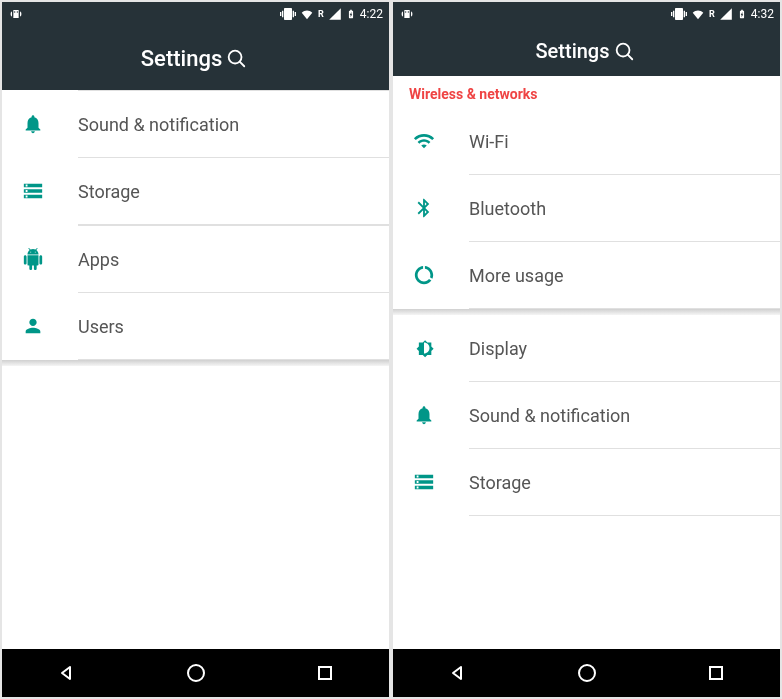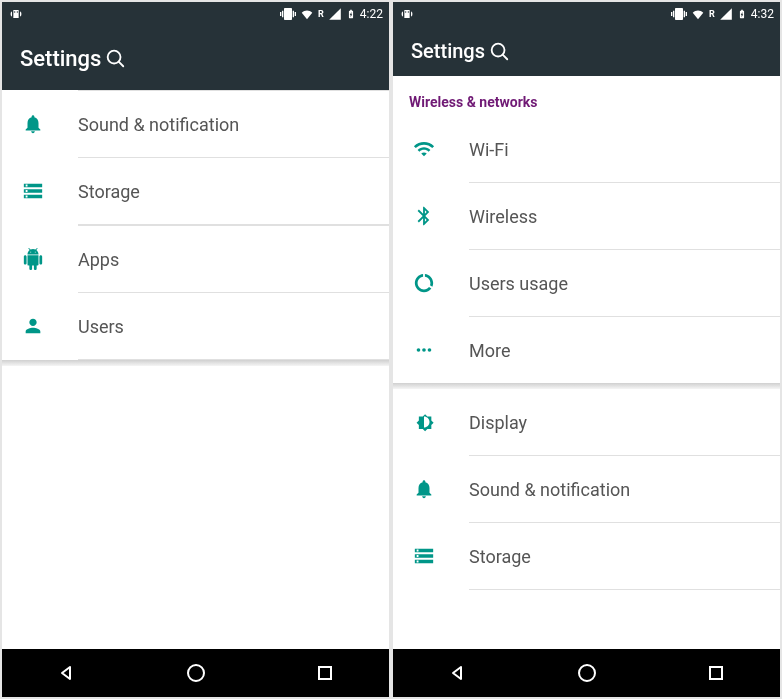--- a/index.html
+++ b/index.html
@@ -2,25 +2,25 @@
 <html><head>
 <meta charset="utf-8">
 <style>
   * { box-sizing: border-box; margin: 0; padding: 0; }
   body { font-family: Roboto, Arial, sans-serif; background: #e5e5e5; width: 782px; height: 699px; overflow: hidden; position: relative; }
   .screens { display: flex; gap: 4px; padding: 2px; }
   .phone { width: 387px; height: 695px; background: #fff; display: flex; flex-direction: column; position: relative; }
   .status-bar { height: 24px; background: #263238; color: #fff; display: flex; align-items: center; justify-content: space-between; padding: 0 6px; font-size: 12px; }
   .status-left { display: flex; align-items: center; }
   .status-right { display: flex; align-items: center; gap: 4px; }
-  .app-bar { height: 64px; background: #263238; color: #fff; display: flex; align-items: center; justify-content: flex-start; padding: 0 18px; }
+  .app-bar { height: 64px; background: #263238; color: #fff; display: flex; align-items: center; justify-content: center; padding: 0 18px; }
   .app-bar-title { font-size: 22px; font-weight: 500; }
   .search-btn { width: 28px; height: 28px; display:flex; align-items:center; justify-content:center; cursor:pointer; }
   .content { flex: 1; overflow: hidden; background: #fff; }
-  .section-header { color: #701a75; font-weight: bold; font-size: 14px; padding: 18px 14px 6px; }
+  .section-header { color: #ef4444; font-weight: bold; font-size: 14px; padding: 10px 14px 6px; }
   .section-header.indent { padding-left: 16px; }
   .list-item { display: flex; align-items: center; height: 66px; padding-left: 20px; cursor: pointer; }
   .list-item .icon-slot { width: 56px; display:flex; align-items:center; }
   .list-item .label { font-size: 18px; color: #555; }
   .divider { height: 1px; background: #e0e0e0; margin-left: 76px; }
   .shadow-divider { height: 6px; background: linear-gradient(#d0d0d0, #f5f5f5); }
   .nav-bar { height: 48px; background: #000; display: flex; align-items: center; justify-content: space-around; }
   .nav-btn { width: 40px; height: 40px; display:flex; align-items:center; justify-content:center; cursor:pointer; }
   svg { display:block; }
   .teal-fill { fill: #009688; }
@@ -238,40 +238,32 @@
           </div>
         <div class="label">Wi-Fi</div>
       </div>
       <div class="divider"></div>
       <div class="list-item">
         <div class="icon-slot">
             <svg width="22" height="22" viewBox="0 0 24 24">
               <use href="#ic-bluetooth"></use>
             </svg>
           </div>
-        <div class="label">Wireless</div>
+        <div class="label">Bluetooth</div>
       </div>
       <div class="divider"></div>
       <div class="list-item">
         <div class="icon-slot">
             <svg width="22" height="22" viewBox="0 0 24 24">
               <use href="#ic-datausage"></use>
             </svg>
           </div>
-        <div class="label">Users usage</div>
-      </div>
-      <div class="divider"></div>
-      <div class="list-item">
-        <div class="icon-slot">
-            <svg width="22" height="22" viewBox="0 0 24 24">
-              <use href="#ic-more"></use>
-            </svg>
-          </div>
-        <div class="label">More</div>
-      </div>
+        <div class="label">More usage</div>
+      </div>
+      <div class="divider"></div>
       <div class="shadow-divider"></div>
       <div class="list-item">
         <div class="icon-slot">
             <svg width="22" height="22" viewBox="0 0 24 24">
               <use href="#ic-brightness"></use>
             </svg>
           </div>
         <div class="label">Display</div>
       </div>
       <div class="divider"></div>

